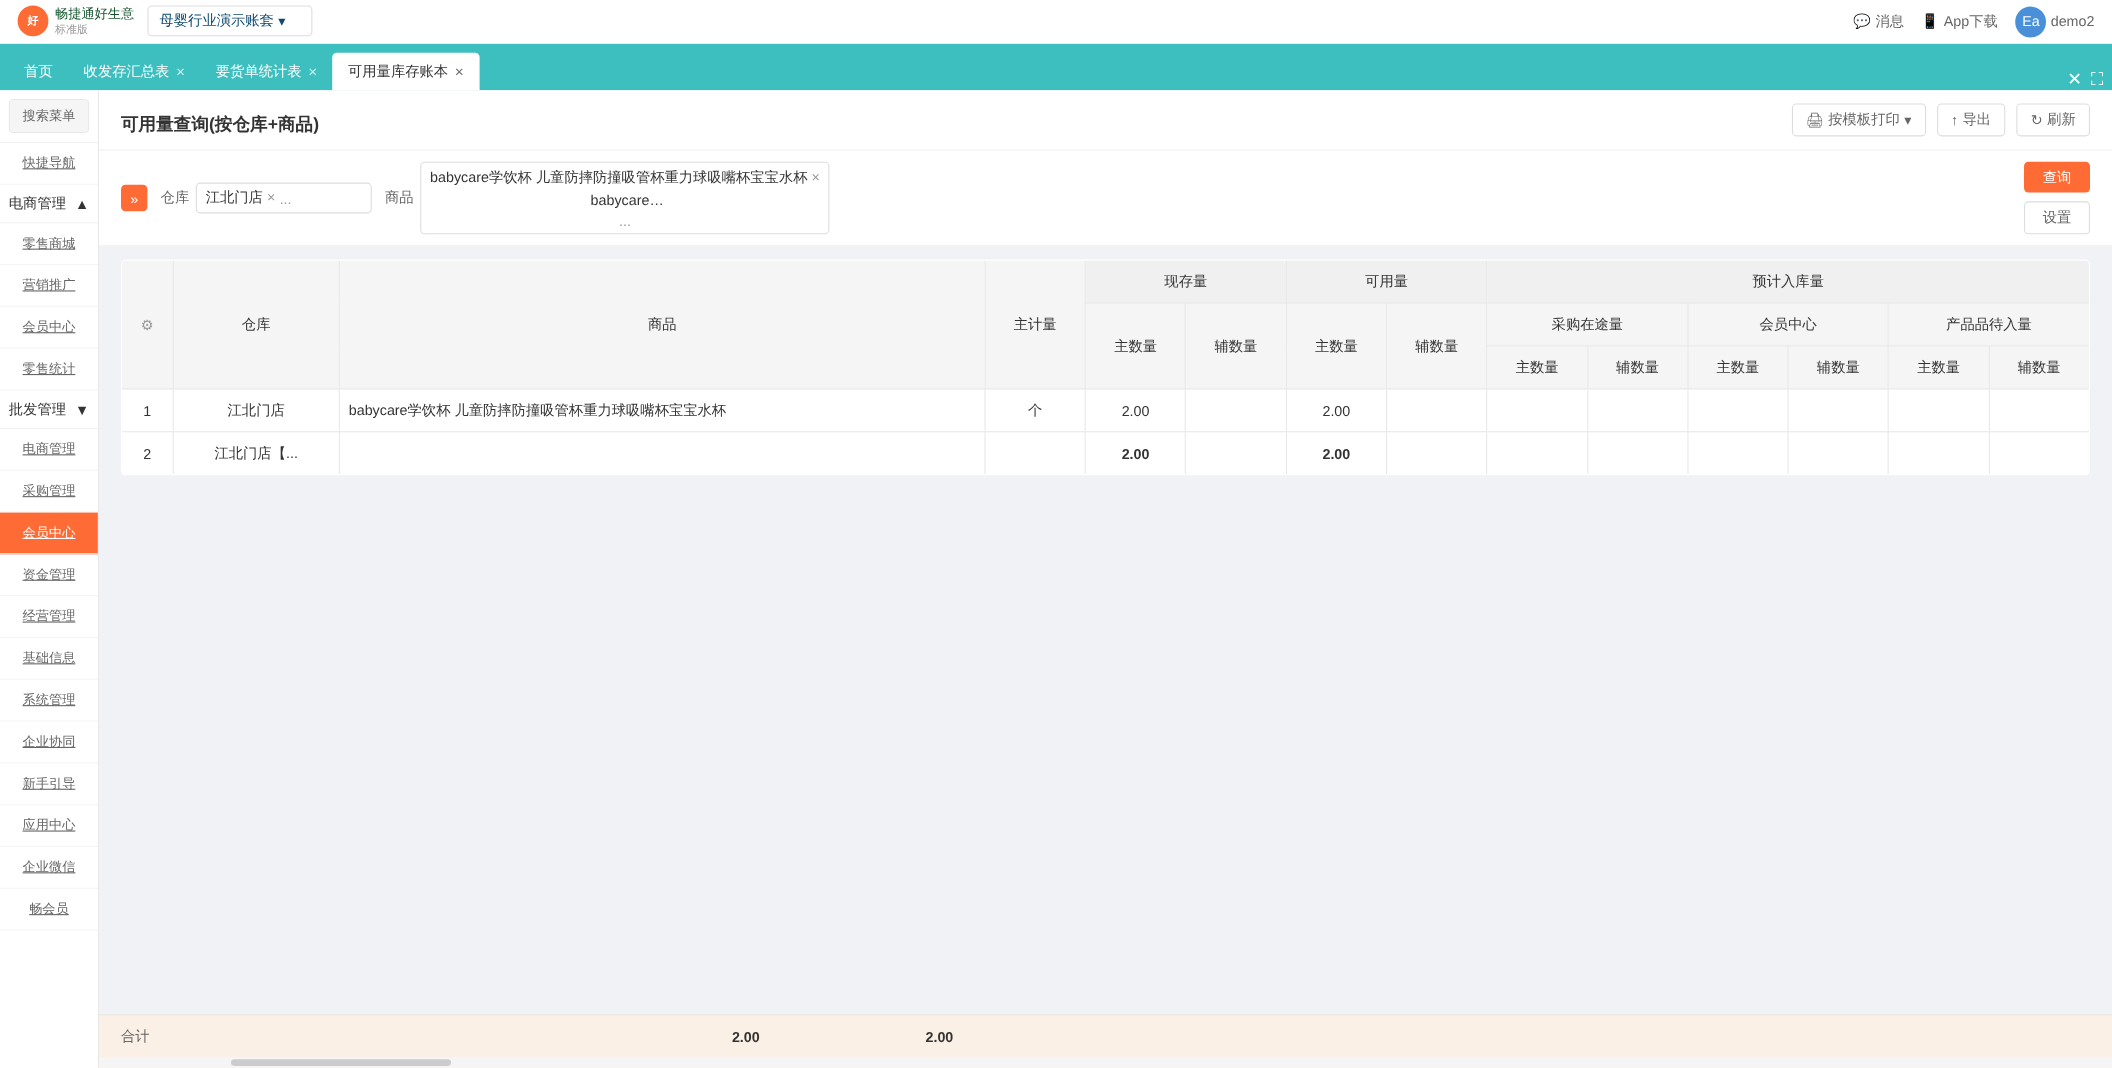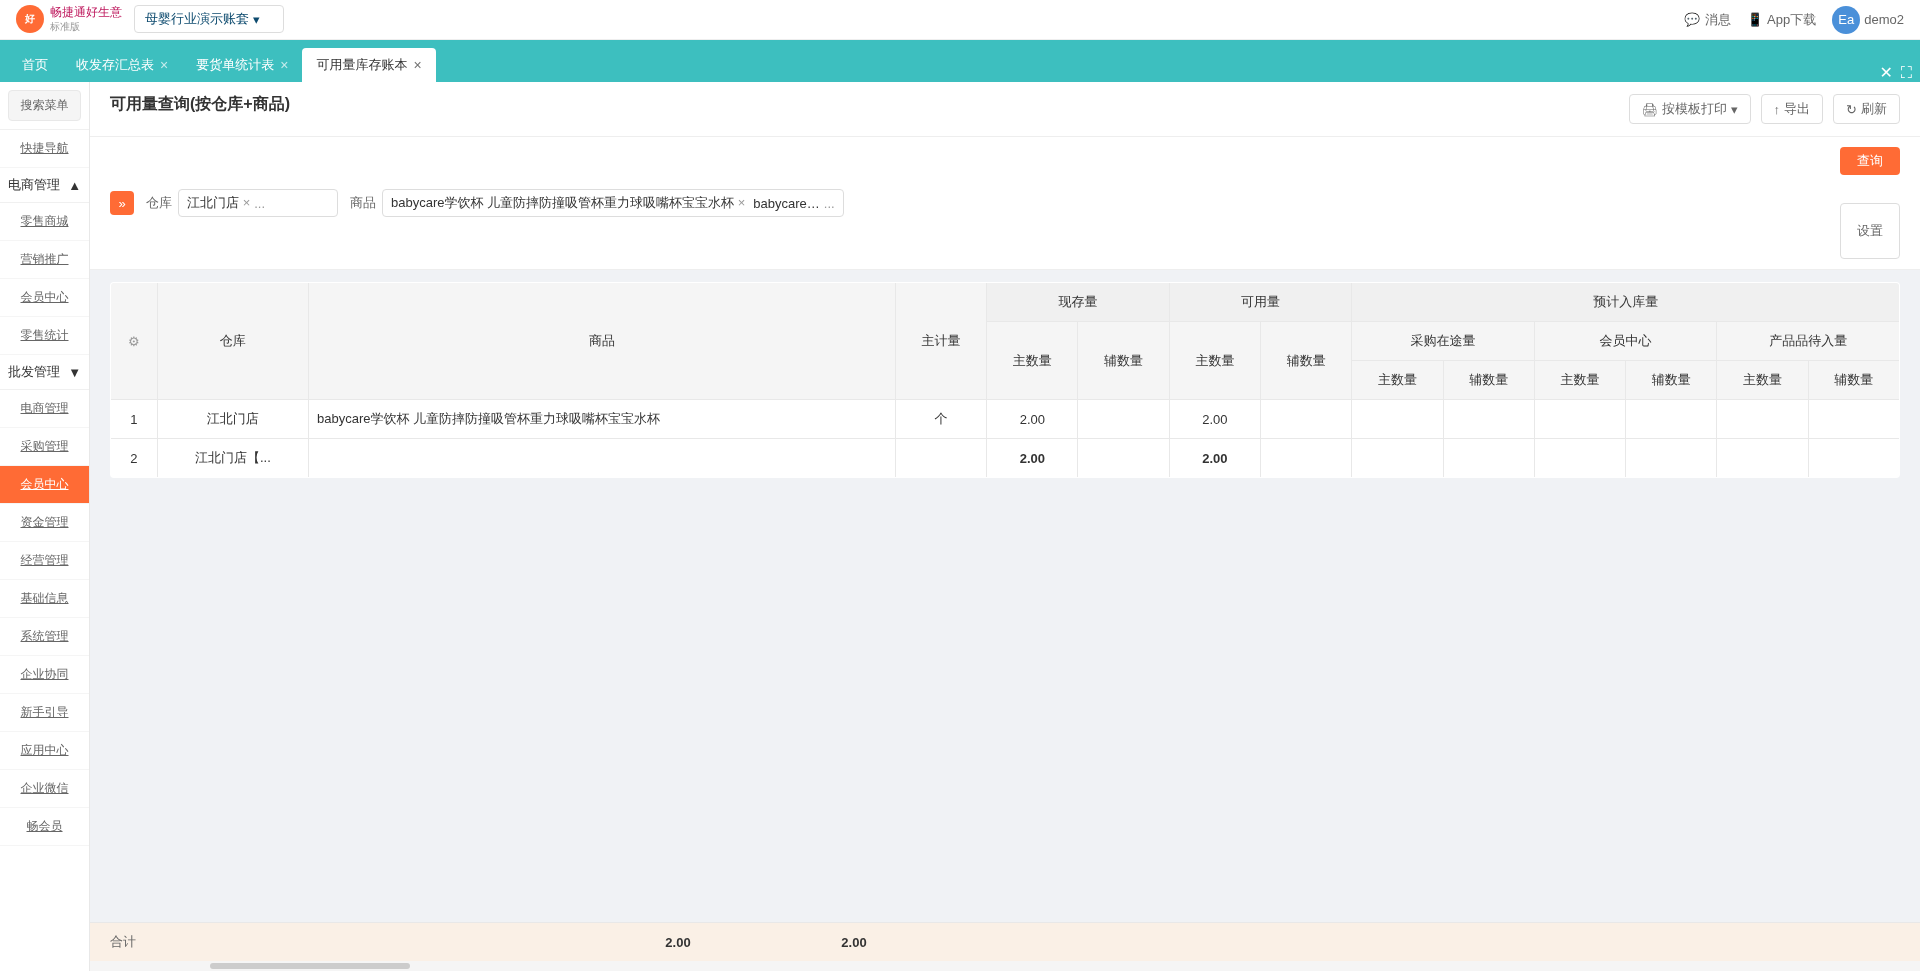--- a/index.html
+++ b/index.html
@@ -12,21 +12,21 @@
       display: flex;
       align-items: center;
       justify-content: space-between;
       padding: 0 16px;
       border-bottom: 1px solid #eee;
       flex-shrink: 0;
     }
     .top-bar-left { display: flex; align-items: center; gap: 12px; }
     .logo-area { display: flex; align-items: center; gap: 6px; }
     .logo-icon { width: 28px; height: 28px; background: #ff6b35; border-radius: 50%; display: flex; align-items: center; justify-content: center; color: white; font-size: 10px; font-weight: bold; }
-    .logo-text { font-size: 12px; color: #be185d; line-height: 1.2; }
+    .logo-text { font-size: 12px; color: #14532d; line-height: 1.2; }
     .logo-sub { font-size: 10px; color: #999; }
     .industry-select { display: flex; align-items: center; gap: 4px; padding: 4px 10px; border: 1px solid #ddd; border-radius: 4px; background: #fff; color: #0c4a6e; cursor: pointer; min-width: 150px; font-size: 12px; }
     .top-bar-right { display: flex; align-items: center; gap: 16px; }
     .top-right-item { display: flex; align-items: center; gap: 4px; cursor: pointer; color: #666; font-size: 12px; }
     .avatar { width: 28px; height: 28px; border-radius: 50%; background: #4a90d9; display: flex; align-items: center; justify-content: center; color: white; font-size: 11px; }
 
     
     .tab-bar {
       height: 42px;
       background: #3dbfbf;
@@ -113,21 +113,21 @@
       display: flex;
       flex-direction: column;
       background: #f0f2f5;
     }
 
     
     .page-header {
       background: #fff;
       padding: 12px 20px;
       display: flex;
-      align-items: flex-start;
+      align-items: flex-end;
       justify-content: space-between;
       border-bottom: 1px solid #eee;
       flex-shrink: 0;
     }
     .page-title { font-size: 16px; font-weight: bold; color: #333; }
     .page-actions { display: flex; align-items: center; gap: 10px; }
     .action-btn {
       display: flex; align-items: center; gap: 4px;
       padding: 5px 12px;
       border: 1px solid #ddd;
@@ -176,28 +176,27 @@
     .btn-primary {
       padding: 5px 16px;
       background: #ff6b35;
       color: #fff;
       border: none;
       border-radius: 4px;
       cursor: pointer;
       font-size: 13px;
     }
     .btn-default {
-      padding: 18px 16px;
+      padding: 5px 16px;
       background: #fff;
       color: #666;
       border: 1px solid #ddd;
       border-radius: 4px;
       cursor: pointer;
       font-size: 13px;
-      margin-top: 20px;
     }
 
     
     .table-container {
       flex: 1;
       overflow: auto;
       padding: 12px 20px;
     }
     .data-table {
       width: 100%;
@@ -369,21 +368,21 @@
         <div class="filter-input">
           <span>
             <span>江北门店</span>
             <span class="filter-tag-close"> ×</span>
           </span>
           <span class="filter-more">...</span>
         </div>
       </div>
       <div class="filter-group">
         <span class="filter-label">商品</span>
-        <div class="filter-input" style="min-width:300px;">
+        <div class="filter-input" style="min-width:300px;flex-direction:column;">
           <span>
             <span>babycare学饮杯 儿童防摔防撞吸管杯重力球吸嘴杯宝宝水杯</span>
             <span class="filter-tag-close"> ×</span>
           </span>
           <span style="margin-left:4px;">
             <span>babycare…</span>
           </span>
           <span class="filter-more">...</span>
         </div>
       </div>

